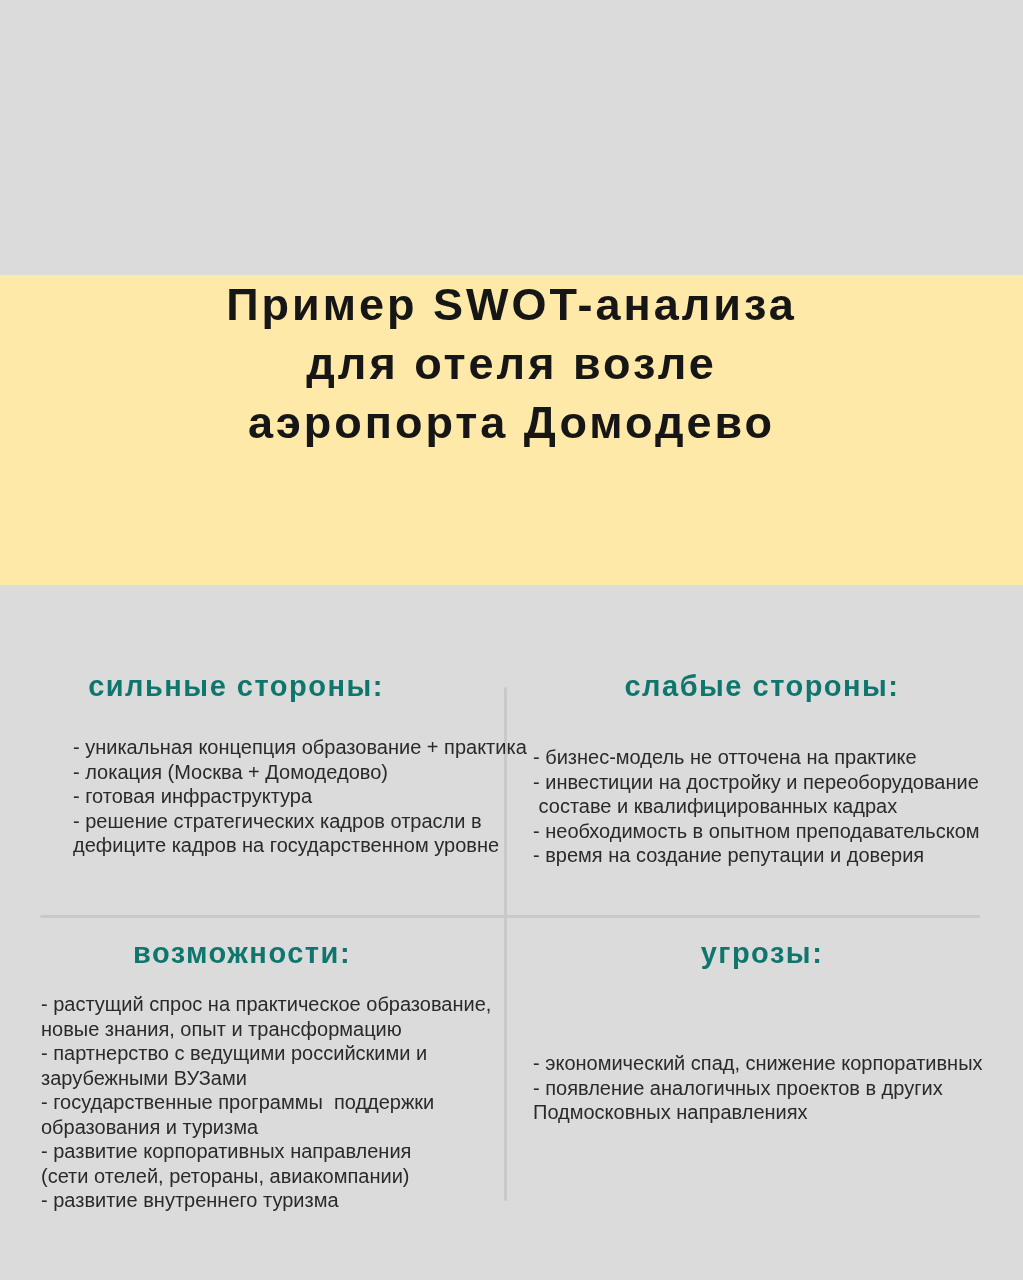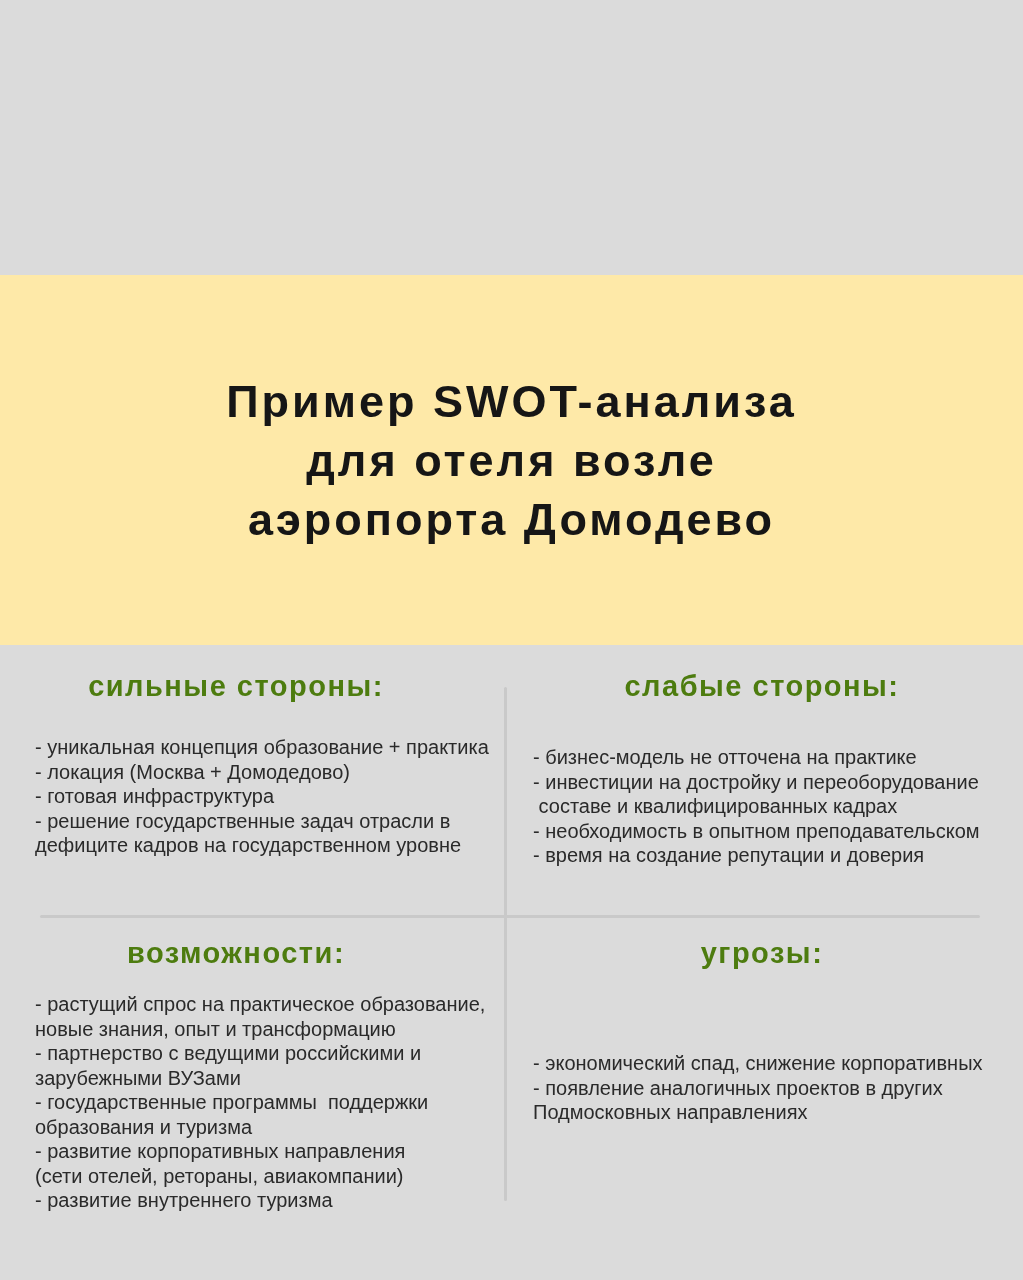--- a/index.html
+++ b/index.html
@@ -15,24 +15,24 @@
     overflow: hidden;
     font-family: "Liberation Sans", sans-serif;
     color: #232323;
   }
   
   .banner {
     position: absolute;
     left: 0;
     top: 275px;
     width: 100%;
-    height: 370px;
+    height: 310px;
     background: #fee9a8;
     display: flex;
-    align-items: center;
+    align-items: flex-start;
     justify-content: center;
   }
   .title {
     margin: 0;
     text-align: center;
     font-size: 45px;
     line-height: 59px;
     font-weight: 700;
     letter-spacing: 3px;
     color: #161616;
@@ -55,40 +55,40 @@
     width: 940px;
     height: 3px;
   }
   
   .quadrant {
     position: absolute;
     width: 458px;
   }
   .q-tl { left: 35px;  top: 668px; }
   .q-tr { left: 533px; top: 668px; }
-  .q-bl { left: 35px;  top: 935px; }
+  .q-bl { left: 41px;  top: 935px; }
   .q-br { left: 533px; top: 935px; }
 
   .q-heading {
     margin: 0;
     text-align: center;
     font-size: 29px;
     line-height: 36px;
     font-weight: 700;
     letter-spacing: 1.5px;
-    color: #4d7c0f;
+    color: #0f766e;
   }
   .q-tl .q-heading, .q-bl .q-heading { transform: translateX(-28px); }
 
   .q-body {
     font-size: 20px;
     line-height: 24.5px;
     color: #2a2a2a;
   }
-  .q-tl .q-body { margin-top: 31px; }
+  .q-tl .q-body { margin-top: 31px; margin-left: 38px; }
   .q-tr .q-body { margin-top: 41px; }
   .q-bl .q-body { margin-top: 21px; }
   .q-br .q-body { margin-top: 80px; }
 
   .q-line {
     white-space: pre;
   }
 </style>
 </head>
 <body>
@@ -105,21 +105,21 @@
 
   <div class="divider divider-v"></div>
   <div class="divider divider-h"></div>
 
   <section class="quadrant q-tl">
     <h2 class="q-heading">сильные стороны:</h2>
     <div class="q-body">
       <div class="q-line">- уникальная концепция образование + практика</div>
       <div class="q-line">- локация (Москва + Домодедово)</div>
       <div class="q-line">- готовая инфраструктура</div>
-      <div class="q-line">- решение государственные задач отрасли в</div>
+      <div class="q-line">- решение стратегических кадров отрасли в</div>
       <div class="q-line">дефиците кадров на государственном уровне</div>
     </div>
   </section>
 
   <section class="quadrant q-tr">
     <h2 class="q-heading">слабые стороны:</h2>
     <div class="q-body">
       <div class="q-line">- бизнес-модель не отточена на практике</div>
       <div class="q-line">- инвестиции на достройку и переоборудование</div>
       <div class="q-line"> составе и квалифицированных кадрах</div>

